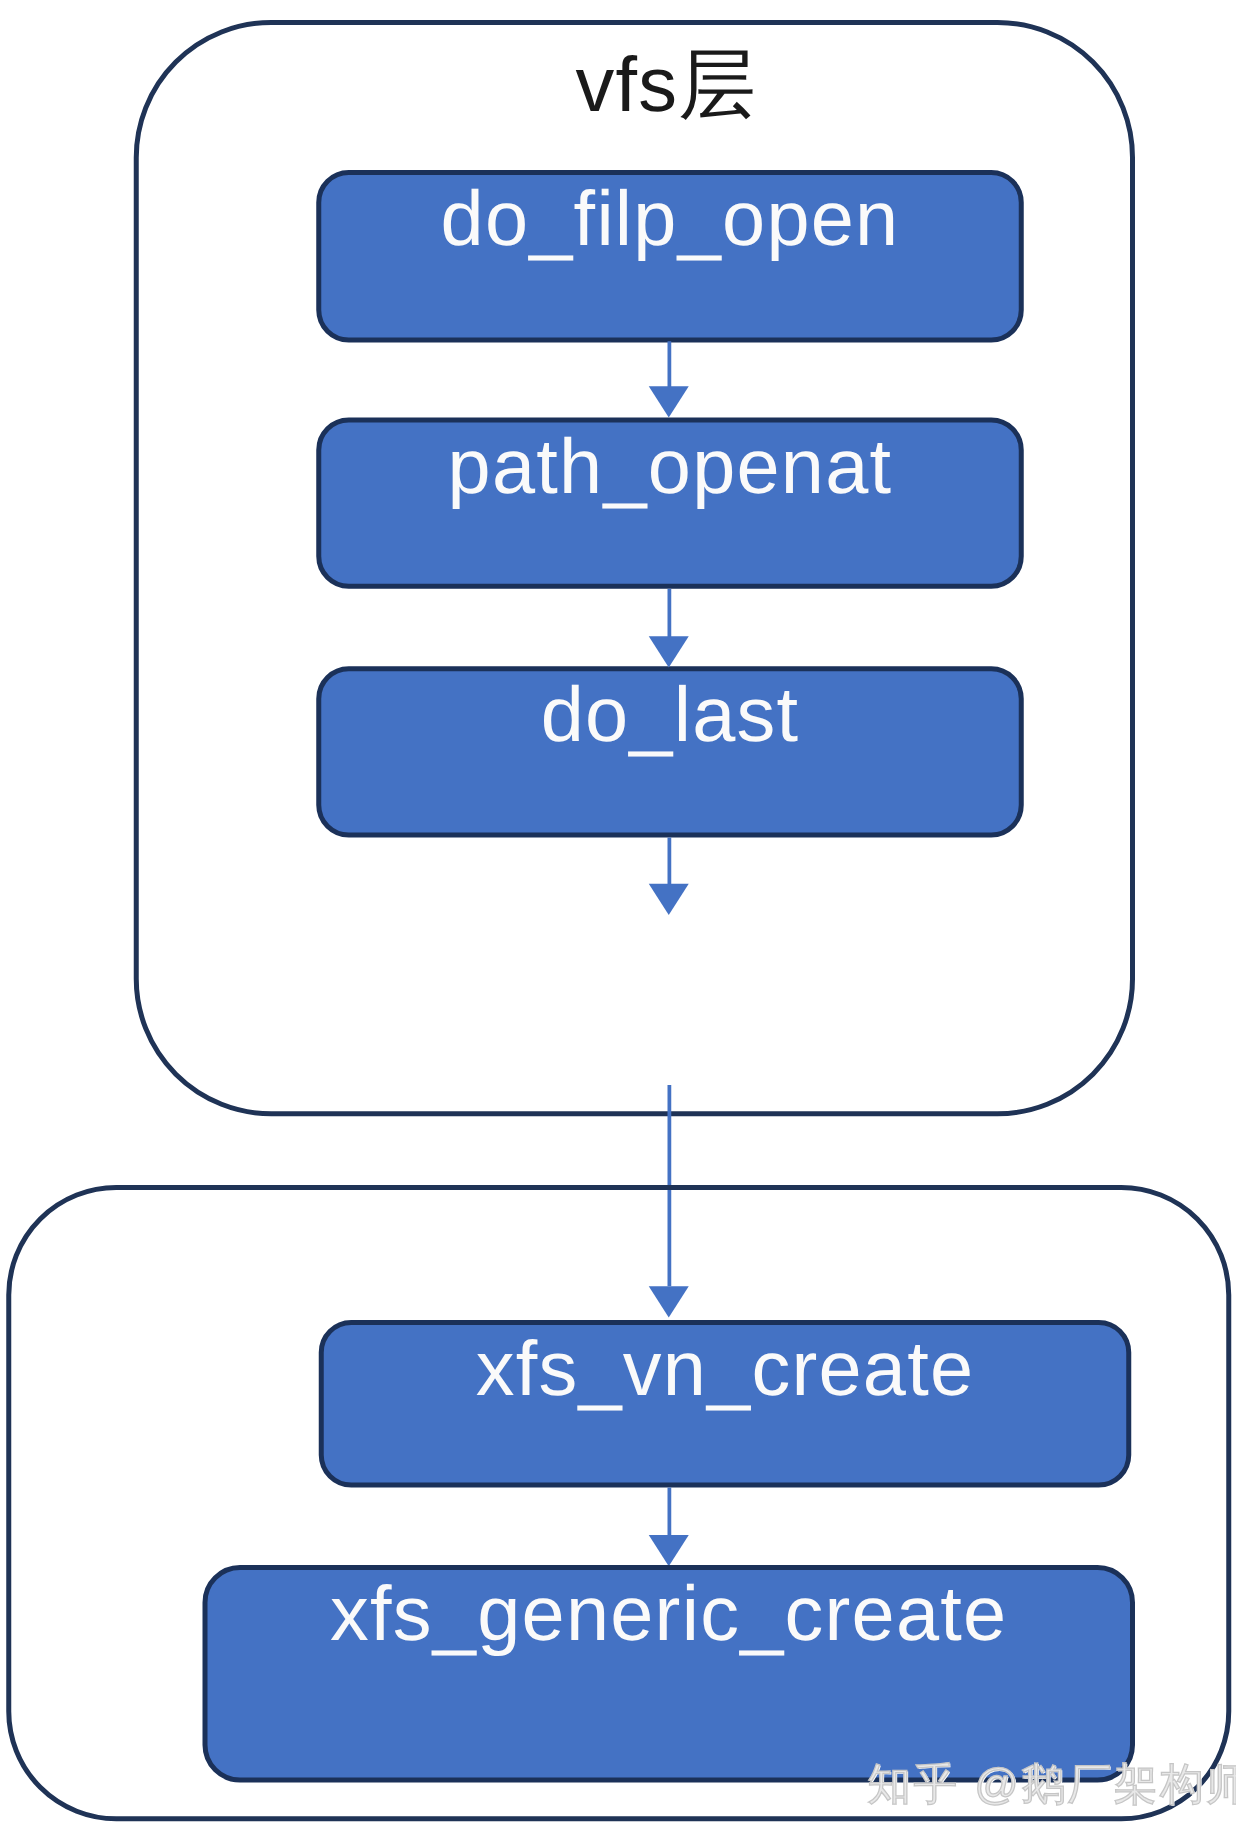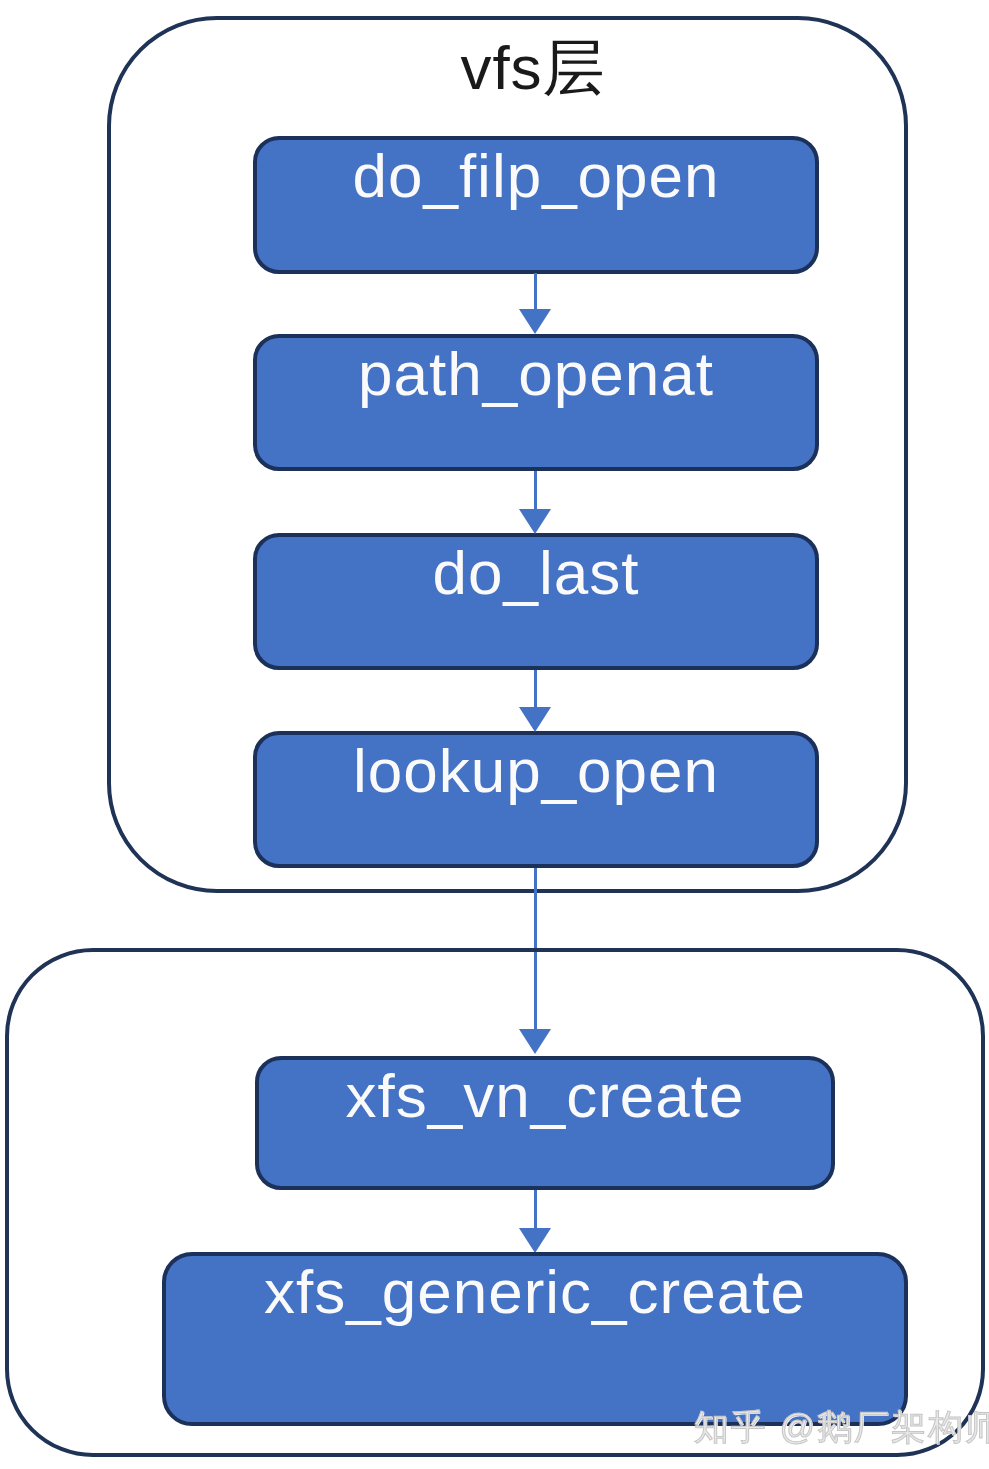--- a/index.html
+++ b/index.html
@@ -51,21 +51,21 @@
     display:flex;justify-content:center;
     color:var(--node-text);
     font-size:62px;
     letter-spacing:1px;
     white-space:nowrap;
   }
   .node-do-filp-open {left:253px;top:136px;width:566px;height:138px;}
   .node-path-openat  {left:253px;top:334px;width:566px;height:137px;}
   .node-do-last      {left:253px;top:533px;width:566px;height:137px;}
   .node-lookup-open  {left:253px;top:731px;width:566px;height:137px;}
-  .node-xfs-vn-create{left:255px;top:1056px;width:580px;height:134px;}
+  .node-xfs-vn-create{left:255px;top:1056px;width:650px;height:134px;}
   .node-xfs-generic-create{left:162px;top:1252px;width:746px;height:174px;border-radius:30px;}
   .arrow-line{
     position:absolute;
     width:3px;
     background:var(--arrow);
     left:534px;
   }
   .arrow-head{
     position:absolute;
     left:519px;
@@ -108,23 +108,20 @@
 
   <div class="node node-do-filp-open">
     <span>do_filp_open</span>
   </div>
   <div class="node node-do-last">
     <span>do_last</span>
   </div>
   <div class="node node-path-openat">
     <span>path_openat</span>
   </div>
-  <div class="node node-lookup-open">
-    <span>lookup_open</span>
-  </div>
 
   <div>
     <div class="arrow-line line-1"></div>
     <div class="arrow-head head-1"></div>
   </div>
   <div>
     <div class="arrow-line line-2"></div>
     <div class="arrow-head head-2"></div>
   </div>
   <div>

